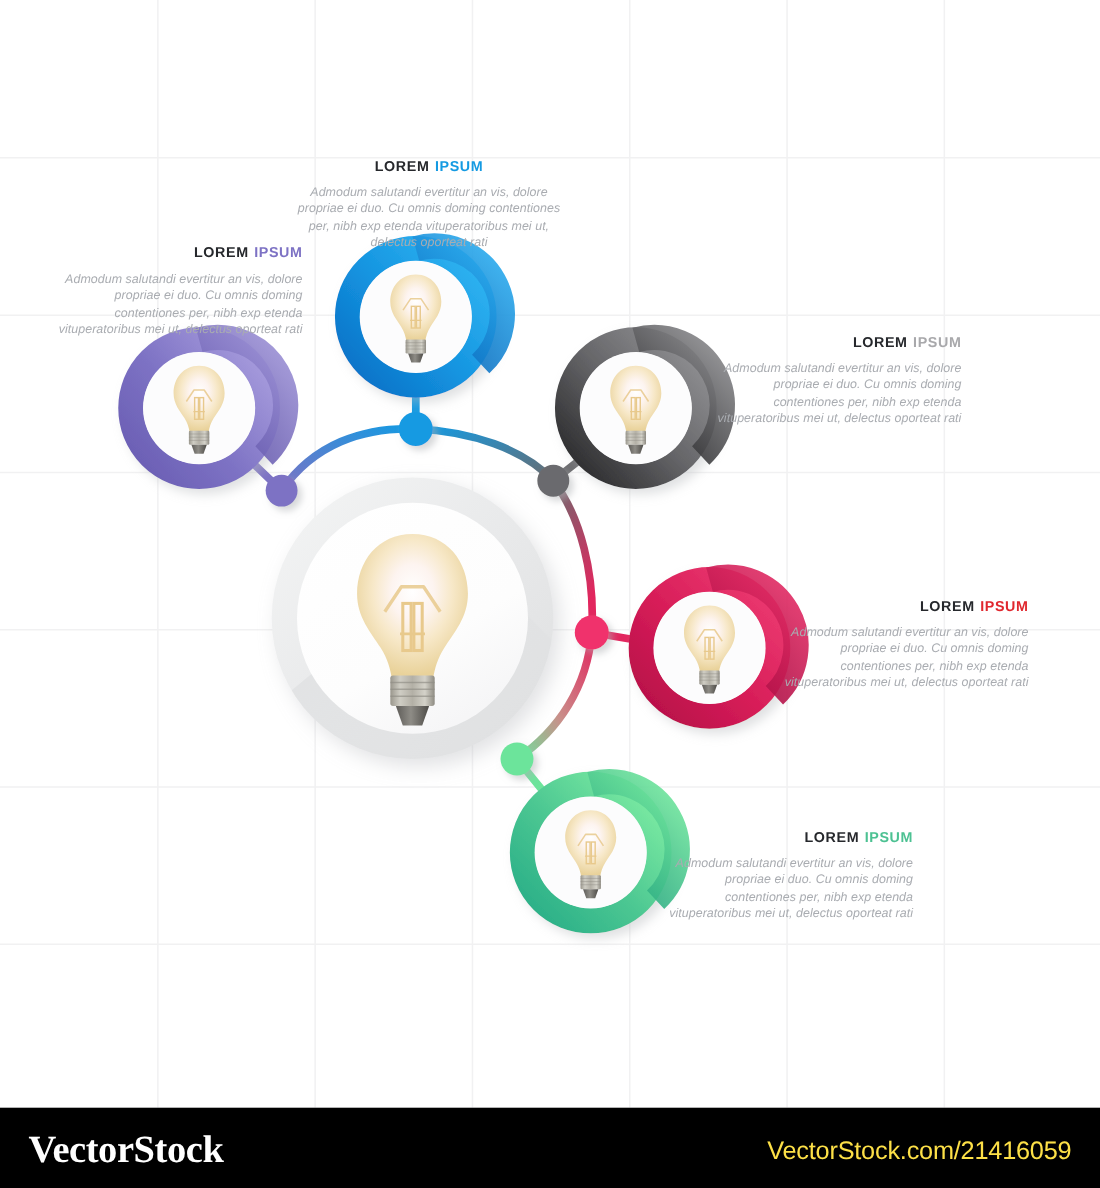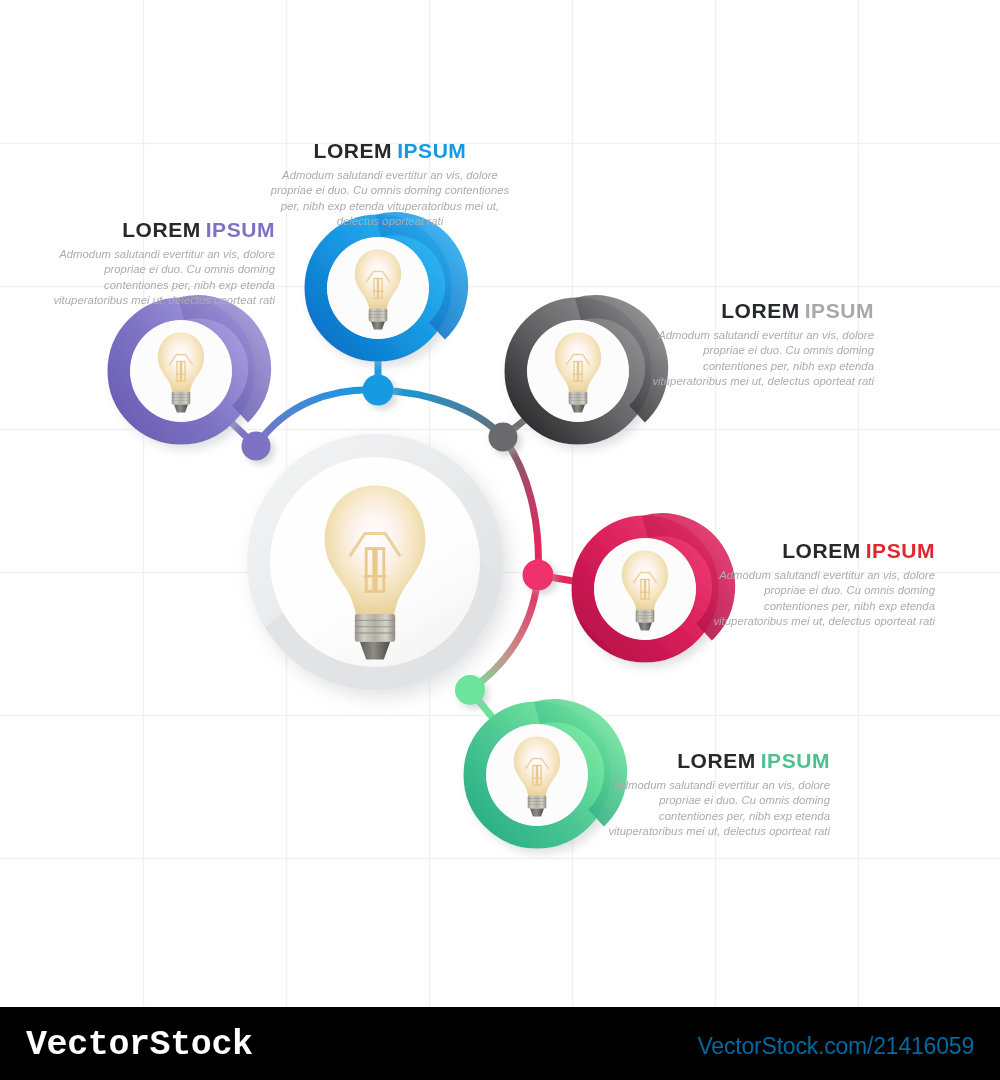--- a/index.html
+++ b/index.html
@@ -7,44 +7,44 @@
     width:1000px;height:1080px;position:relative;overflow:hidden;
     font-family:"Liberation Sans","DejaVu Sans",sans-serif;
     -webkit-font-smoothing:antialiased;
   }
   #canvas{position:absolute;left:0;top:0;width:1000px;height:1007px;background:#ffffff;overflow:hidden;}
   #gridsvg{position:absolute;left:0;top:0;width:1000px;height:1007px;}
   #artsvg{position:absolute;left:0;top:0;width:1000px;height:1007px;}
 
   .txtblock{position:absolute;}
   .hd{
-    font-size:21px;font-weight:bold;letter-spacing:.55px;
+    font-size:13px;font-weight:bold;letter-spacing:.55px;
     line-height:22px;margin:0 0 6px 0;white-space:nowrap;color:#26282c;
   }
   .hd .w2{margin-left:5px;}
   .bodytxt{
     font-size:11.3px;line-height:15.3px;color:#a9acb1;
     margin:0;letter-spacing:.04px;font-style:italic;
   }
   .ta-r{text-align:right;}
   .ta-c{text-align:center;}
 
   
   #footer{
     position:absolute;left:0;top:1007px;width:1000px;height:73px;
     background:#000000;
   }
   #footer .brand{
     position:absolute;left:26px;top:18px;
     color:#ffffff;font-size:35px;font-weight:bold;letter-spacing:-.4px;
-    font-family:Liberation Mono, monospace;
+    font-family:Liberation Serif, serif;
   }
   #footer .url{
     position:absolute;right:26px;top:26px;
-    color:#0369a1;font-size:23px;letter-spacing:-.2px;
+    color:#fde047;font-size:23px;letter-spacing:-.2px;
     font-family:"Liberation Sans","DejaVu Sans",sans-serif;
   }
 </style>
 </head>
 <body>
 
 <div id="canvas">
 
   <svg id="gridsvg" viewBox="0 0 1000 1007">
     <g stroke="#f1f1f2" stroke-width="1.4" fill="none">

